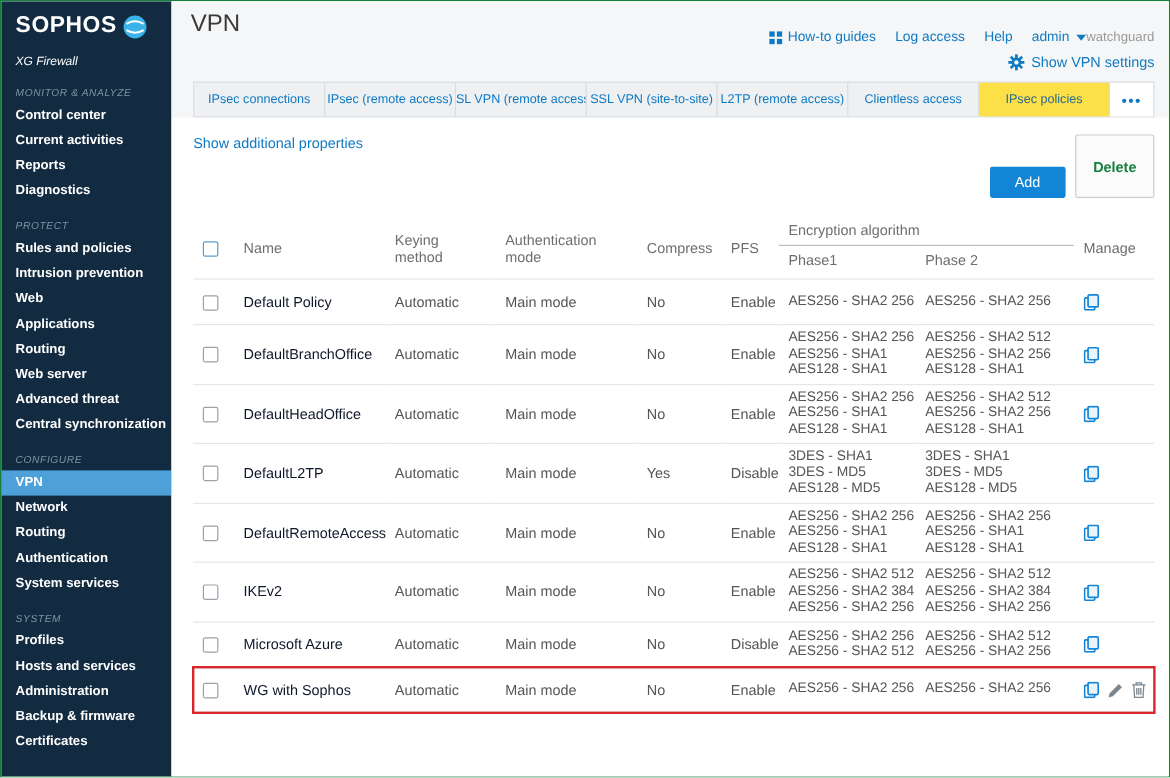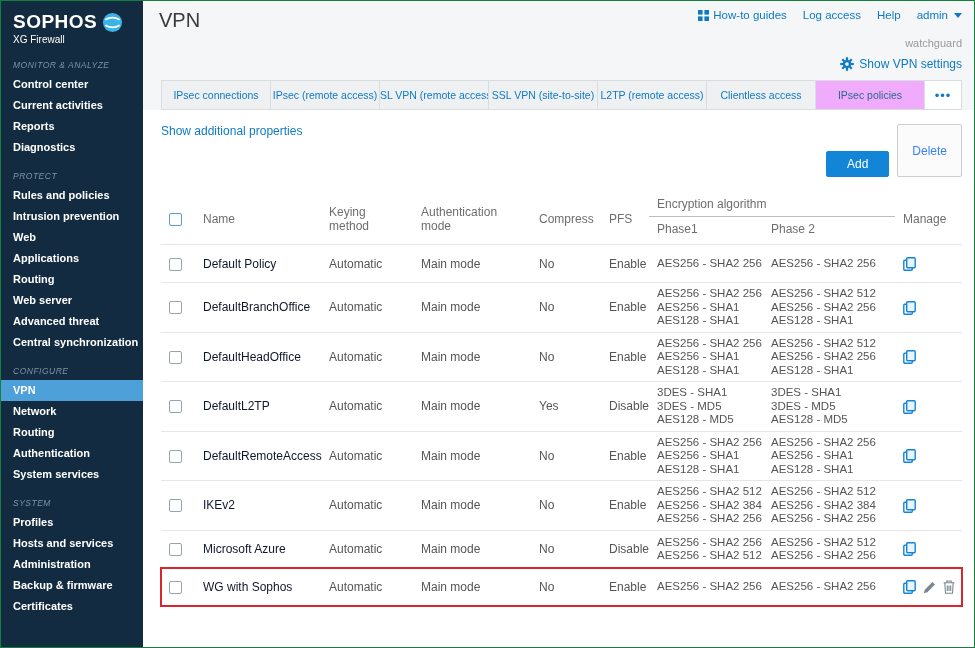--- a/index.html
+++ b/index.html
@@ -11,51 +11,51 @@
   }
   *{box-sizing:border-box;margin:0;padding:0;}
   body{font-family:"Liberation Sans",sans-serif;background:#fff;}
   .app{width:975px;height:648px;display:flex;border:1px solid #15803d;overflow:hidden;background:#fff;}
 
   
   .sidebar{width:142px;background:var(--sidebar-bg);color:#fff;flex-shrink:0;overflow:hidden;}
   .logo-block{padding:10px 10px 2px 12px;}
   .logo-row{display:flex;align-items:center;gap:5px;}
   .logo-text{font-size:19px;font-weight:bold;letter-spacing:.5px;}
-  .logo-sub{font-size:10px;margin-top:1px;}
+  .logo-sub{font-size:10px;margin-top:13px;font-style:italic;}
   .nav-section-title{font-size:8.5px;color:#7d94a7;letter-spacing:.5px;padding:13px 12px 4px;font-style:italic;}
   .nav-item{font-size:11px;font-weight:bold;padding:4px 12px;line-height:13px;cursor:pointer;white-space:nowrap;}
   .nav-item.active{background:var(--sidebar-active);}
 
   
   .main{flex:1;display:flex;flex-direction:column;min-width:0;background:#fff;}
   .top-area{background:#f5f6f7;}
   .topbar{display:flex;justify-content:space-between;align-items:flex-start;padding:8px 12px 0 16px;}
   .page-title{font-size:20px;font-weight:normal;color:#3a3a3a;}
-  .top-right{display:flex;flex-direction:column;align-items:flex-end;}
+  .top-right{display:flex;flex-direction:row;align-items:flex-end;}
   .top-links{display:flex;gap:16px;align-items:center;font-size:11.5px;color:var(--accent);}
   .tl{display:flex;align-items:center;gap:4px;cursor:pointer;white-space:nowrap;}
   .caret{width:0;height:0;border-left:4px solid transparent;border-right:4px solid transparent;border-top:5px solid var(--accent);display:inline-block;margin-left:2px;}
   .device-name{color:#9a9a9a;font-size:11px;margin-top:16px;}
   .settings-row{display:flex;justify-content:flex-end;align-items:center;gap:5px;padding:8px 12px 9px;font-size:12px;color:var(--accent);cursor:pointer;}
 
   
   .tabbar{display:flex;margin:0 12px 0 18px;border:1px solid #d9dde0;background:#eef0f2;height:30px;}
   .tab{flex:1;display:flex;align-items:center;justify-content:center;font-size:10.5px;color:var(--accent);border-right:1px solid #d9dde0;cursor:pointer;white-space:nowrap;overflow:hidden;padding:0 4px;}
-  .tab.active{background:#f0abfc;color:#2b6a8f;}
+  .tab.active{background:#fde047;color:#2b6a8f;}
   .tabs-more{width:36px;display:flex;align-items:center;justify-content:center;color:var(--accent);font-size:13px;letter-spacing:1px;cursor:pointer;background:#fff;}
 
   
   .content{flex:1;background:#fff;padding:14px 12px 12px 18px;overflow:hidden;}
   .action-row{display:flex;justify-content:space-between;align-items:flex-start;}
   .show-additional{font-size:12px;color:var(--accent);cursor:pointer;}
   .btns{display:flex;gap:8px;}
   .btn{font-size:12px;border-radius:2px;cursor:pointer;font-family:inherit;}
   .btn-add{background:var(--add-btn);color:#fff;border:1px solid var(--add-btn);padding:5px 20px;margin-top:27px;}
-  .btn-delete{background:#fbfbfb;border:1px solid #c9ced2;color:#3b82f6;padding:5px 14px;}
+  .btn-delete{background:#fbfbfb;border:1px solid #c9ced2;color:#15803d;padding:5px 14px;font-weight:bold;}
 
   
   table{width:100%;border-collapse:collapse;margin-top:16px;font-size:12px;color:#555;table-layout:fixed;}
   th{font-weight:normal;color:#6e6e6e;text-align:left;padding:4px 8px;font-size:12px;}
   th.enc-group{border-bottom:1px solid #b9bec2;padding-bottom:5px;}
   tr.sub-head th{padding-top:5px;padding-bottom:8px;}
   tbody td{border-top:1px solid #e4e6e8;padding:4px 8px;vertical-align:middle;height:38px;}
   tbody tr:last-child td{border-bottom:1px solid #e4e6e8;}
   tr.highlighted{outline:2px solid var(--annotation);outline-offset:-1px;}
   .name-link{color:#0f172a;cursor:pointer;}

